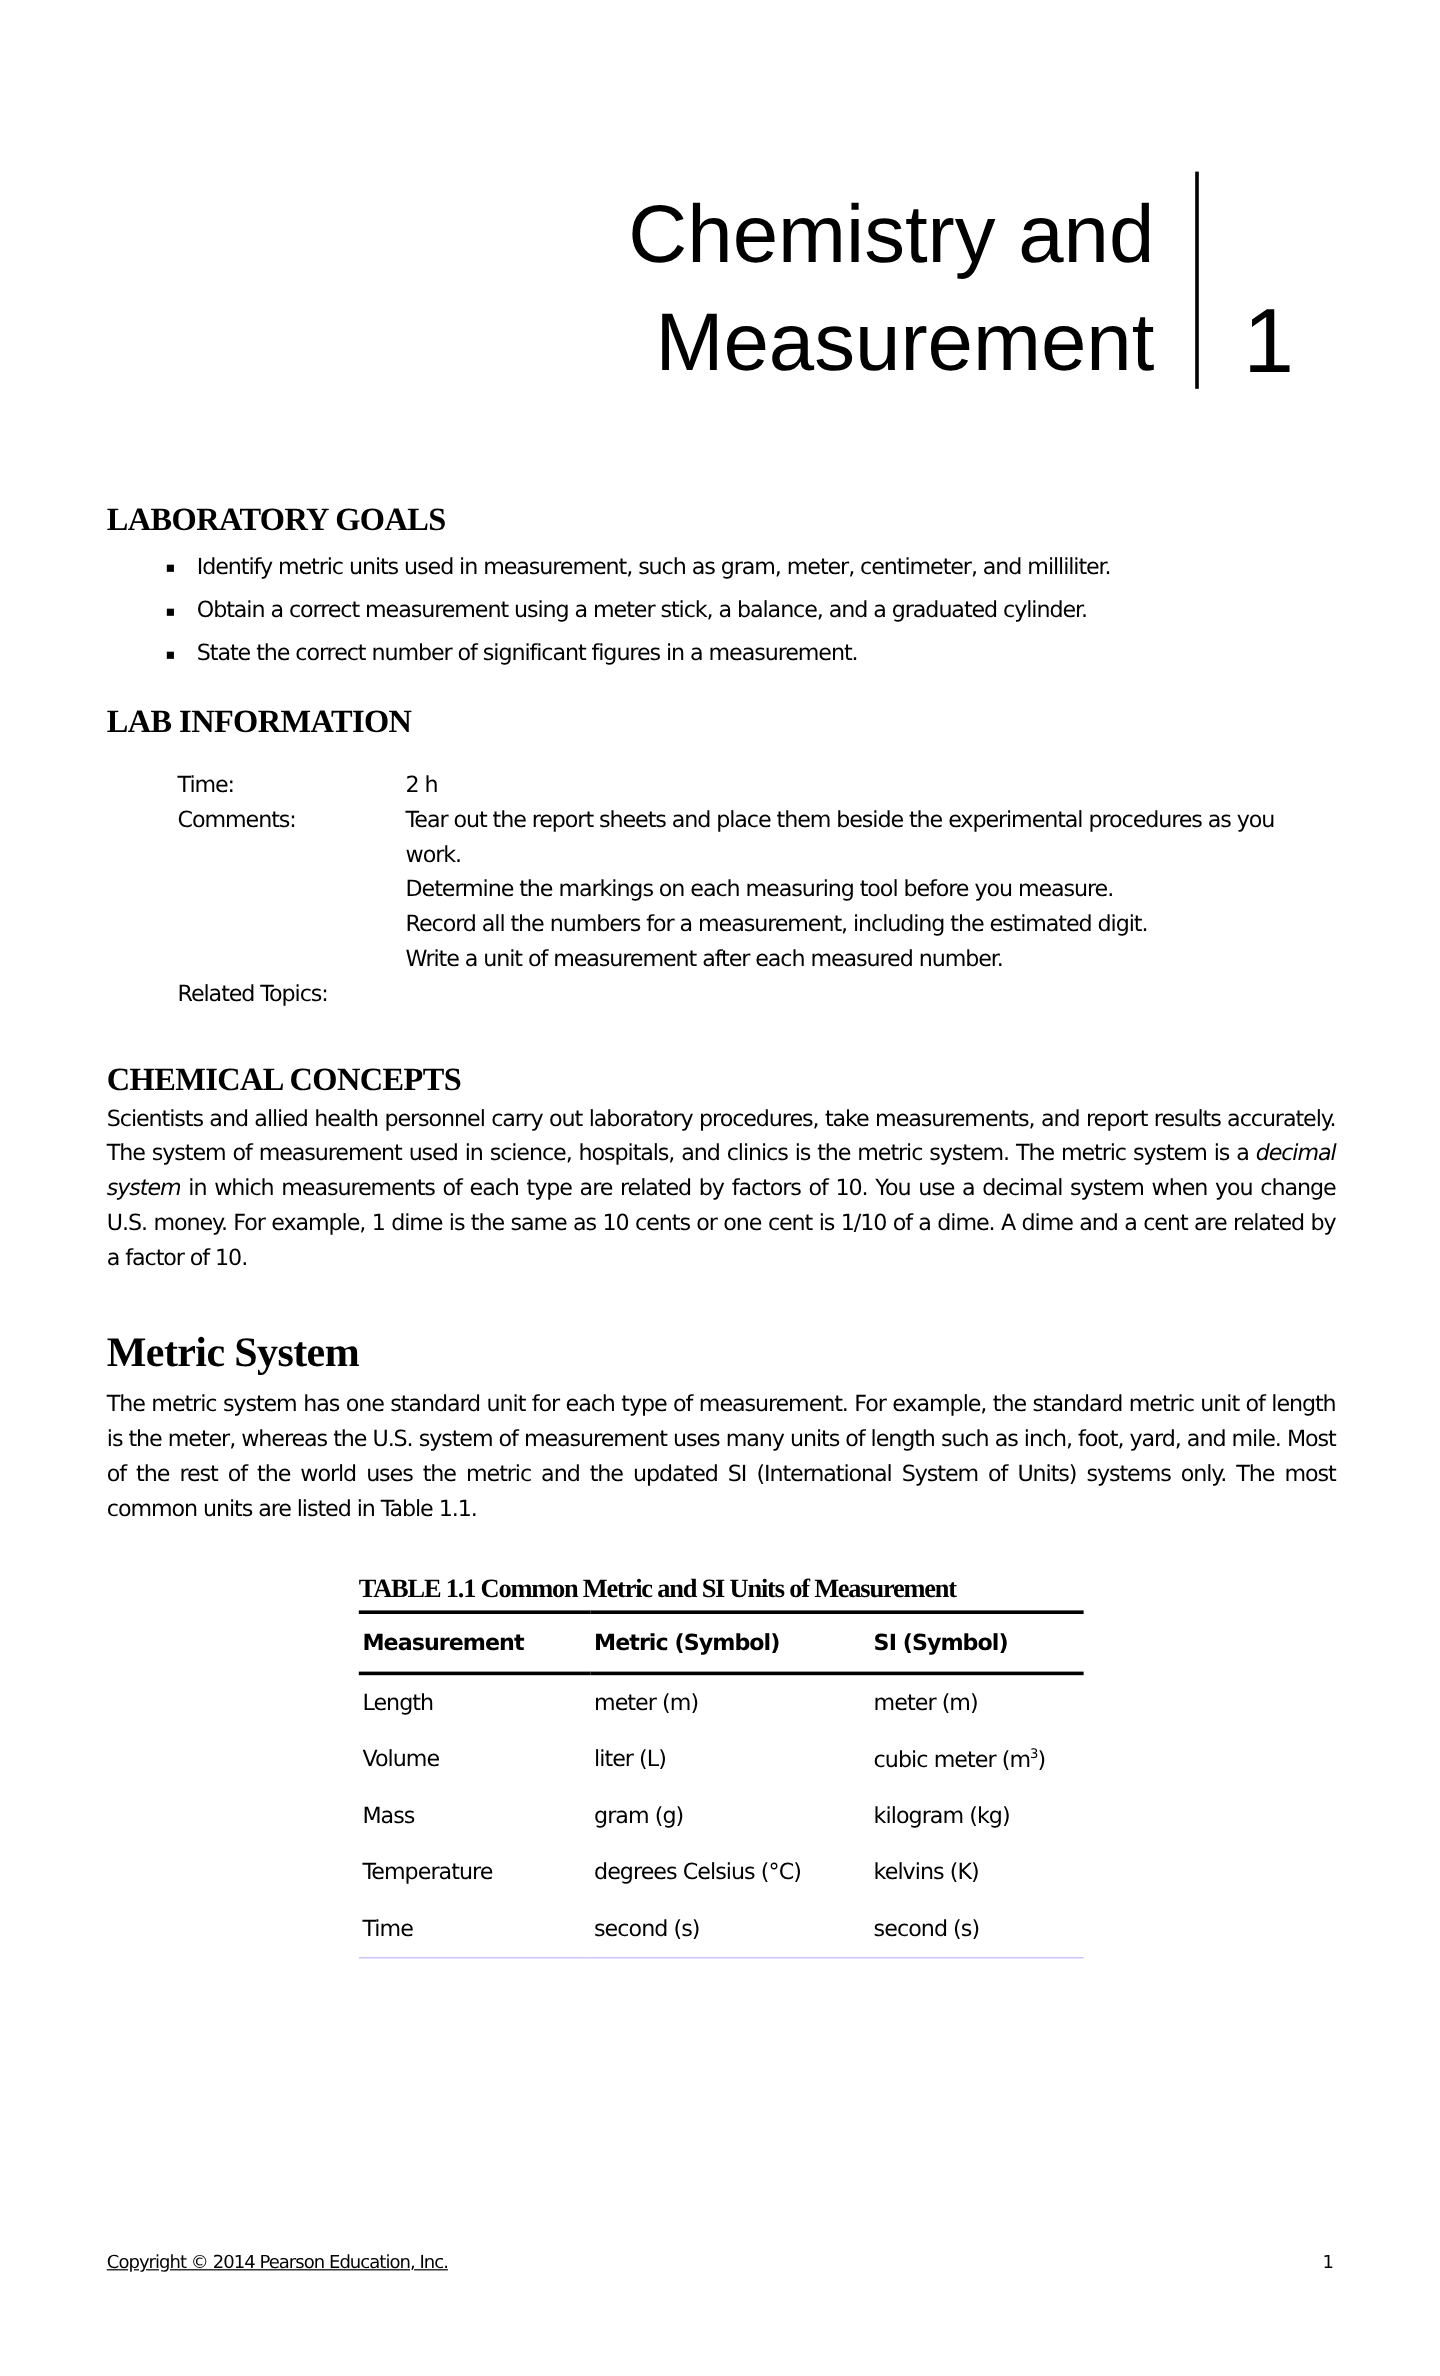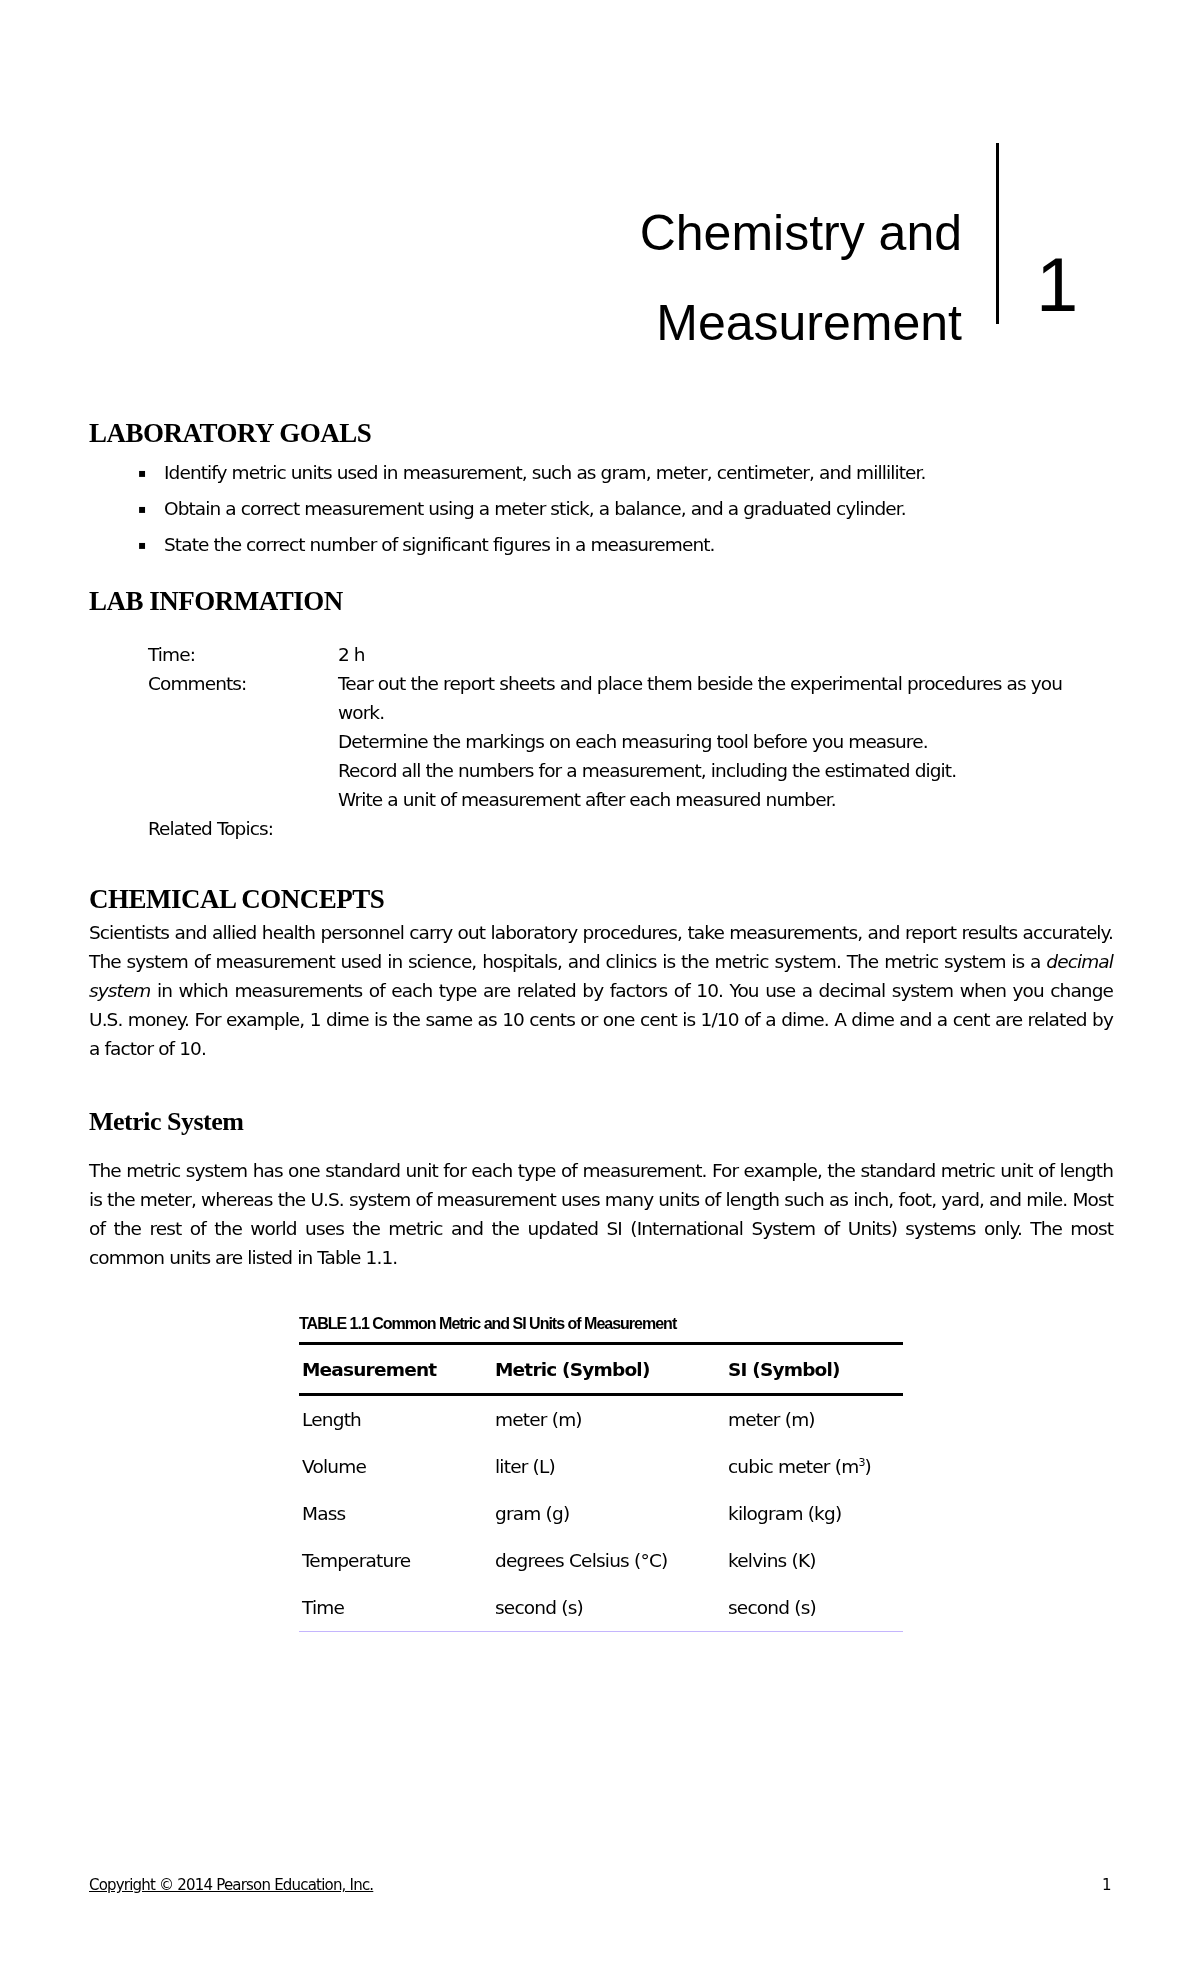--- a/index.html
+++ b/index.html
@@ -1,33 +1,33 @@
 <!DOCTYPE html>
 <html><head>
 <meta charset="utf-8">
 <style>
   html, body { margin:0; padding:0; background:#ffffff; }
   body { width:1200px; height:1980px; position:relative; overflow:hidden; color:#000; font-family:"DejaVu Sans", sans-serif; }
-  .title-block { position:absolute; right:238px; top:150px; text-align:right; font-family:"Liberation Sans", sans-serif; font-size:50px; line-height:90px;margin-top:38px; }
+  .title-block { position:absolute; right:238px; top:150px; text-align:right; font-family:"Liberation Sans", sans-serif; font-size:68px; line-height:90px; }
   .title-line { display:block; }
   .title-bar { position:absolute; left:996px; top:143px; width:3px; height:181px; background:#000; }
   .chapter-num { position:absolute; left:1036px; top:240px; font-family:"Liberation Sans", sans-serif; font-size:76px; line-height:90px; }
   .h1 { position:absolute; left:89px; font-family:"Liberation Serif", serif; font-weight:bold; font-size:27px; letter-spacing:-0.5px; }
-  .h2 { position:absolute; left:89px; font-family:"Liberation Serif", serif; font-weight:bold; font-size:26px; letter-spacing:-0.5px; }
+  .h2 { position:absolute; left:89px; font-family:"Liberation Serif", serif; font-weight:bold; font-size:35px; letter-spacing:-0.5px; }
   .body-text { font-family:"DejaVu Sans", sans-serif; font-size:18.5px; letter-spacing:-0.9px; }
   ul.goals { position:absolute; left:112px; top:455px; margin:0; padding:0; list-style:none; width:1000px; }
   ul.goals li { position:relative; padding-left:52px; height:36px; line-height:36px; }
   ul.goals li .bullet { position:absolute; left:26px; top:0; font-size:12px; }
   .info { position:absolute; left:148px; top:640px; width:960px; }
   .info-row { display:flex; line-height:29px; }
   .info-label { width:190px; flex:none; }
   .info-values { flex:1; }
   .para { position:absolute; left:89px; width:1024px; line-height:29px; text-align:justify; text-align-last:left; }
   .table-wrap { position:absolute; left:299px; top:1306px; width:604px; }
-  .table-caption { font-family:Liberation Sans, sans-serif; font-weight:bold; font-size:16px; letter-spacing:-1px; height:36px; line-height:36px; }
+  .table-caption { font-family:Liberation Serif, serif; font-weight:bold; font-size:22px; letter-spacing:-1px; height:36px; line-height:36px; }
   table { border-collapse:collapse; width:604px; font-family:"DejaVu Sans", sans-serif; font-size:18.5px; letter-spacing:-0.8px; }
   thead tr { border-top:3px solid #000; border-bottom:3px solid #000; }
   th { text-align:left; font-weight:bold; height:48px; padding:0 0 0 3px; }
   td { height:47px; padding:0 0 0 3px; }
   tbody tr:last-child { border-bottom:1px solid #c4b5fd; }
   .col1 { width:190px; } .col2 { width:230px; }
   .footer-left { position:absolute; left:89px; top:1876px; font-family:"DejaVu Sans", sans-serif; font-size:15px; letter-spacing:-0.8px;text-decoration:underline; }
   .footer-right { position:absolute; left:1102px; top:1876px; font-family:"DejaVu Sans", sans-serif; font-size:15px; }
   sup { font-size:11px; }
 </style>

